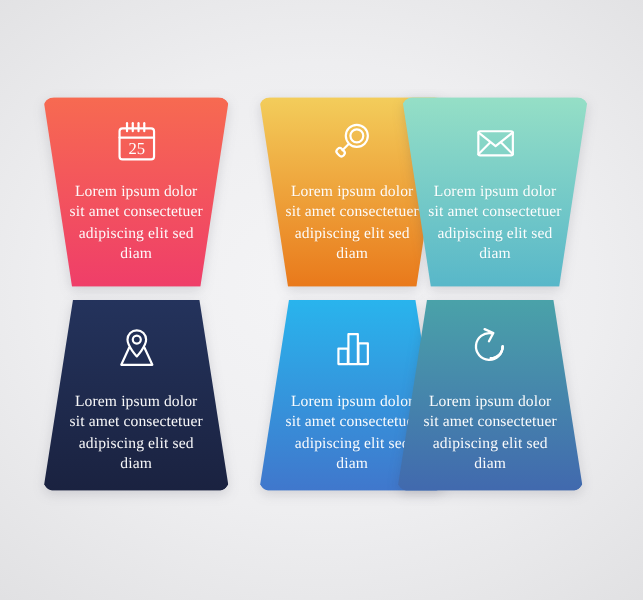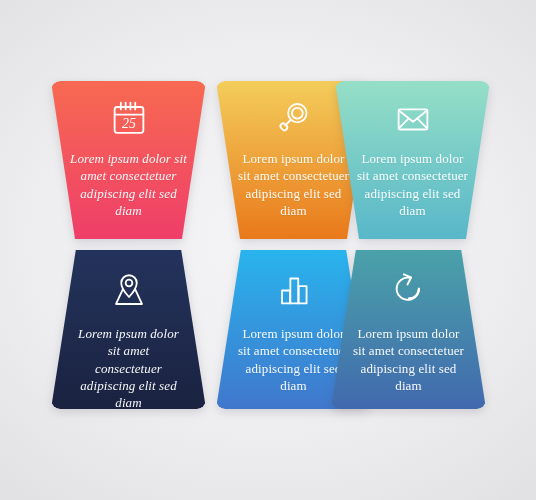--- a/index.html
+++ b/index.html
@@ -29,21 +29,21 @@
   .row-top .inner {
     clip-path: polygon(0% 0%, 100% 0%, 84.5% 100%, 15.5% 100%);
     padding-top:14px;
   }
   
   .row-bottom { top:250px; height:159px; }
   .row-bottom .inner {
     clip-path: polygon(16% 0%, 84% 0%, 100% 100%, 0% 100%);
     padding-top:17px;
   }
-  .col1 { left:51px;  width:155px;font-style:italic; }
+  .col1 { left:36px;  width:155px; }
   .col2 { left:216px; width:155px; }
   .col3 { left:331px; width:155px; }
   .row-top.col2  { left:216px; }
   .row-top.col3  { left:335px; }
   .row-bottom.col2 { left:216px; }
   .row-bottom.col3 { left:331px; }
 
   .icon { width:46px; height:46px; display:block; }
   .icon svg { width:100%; height:100%; display:block; }
 

